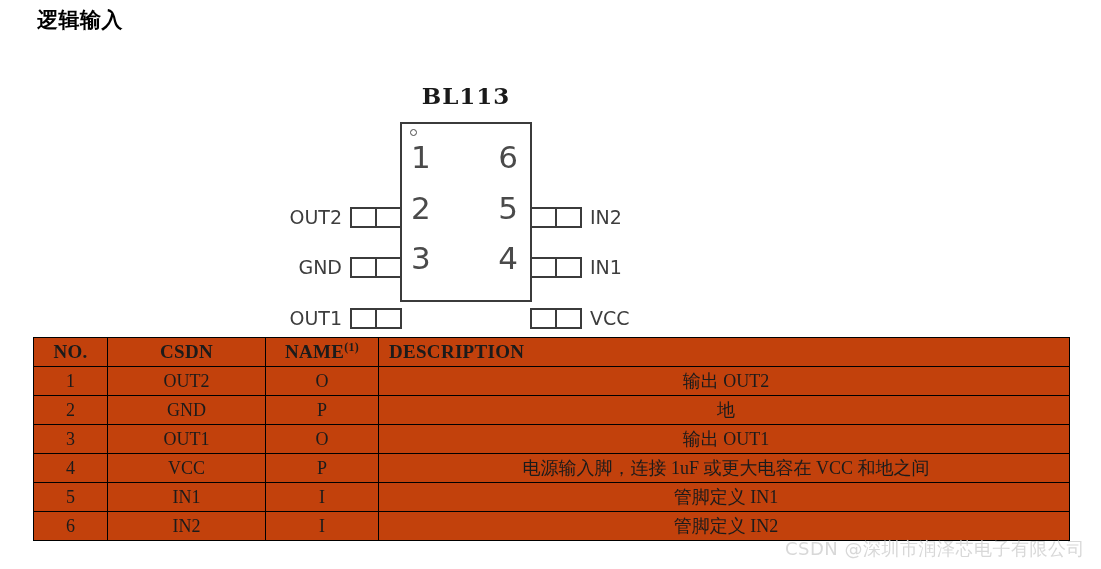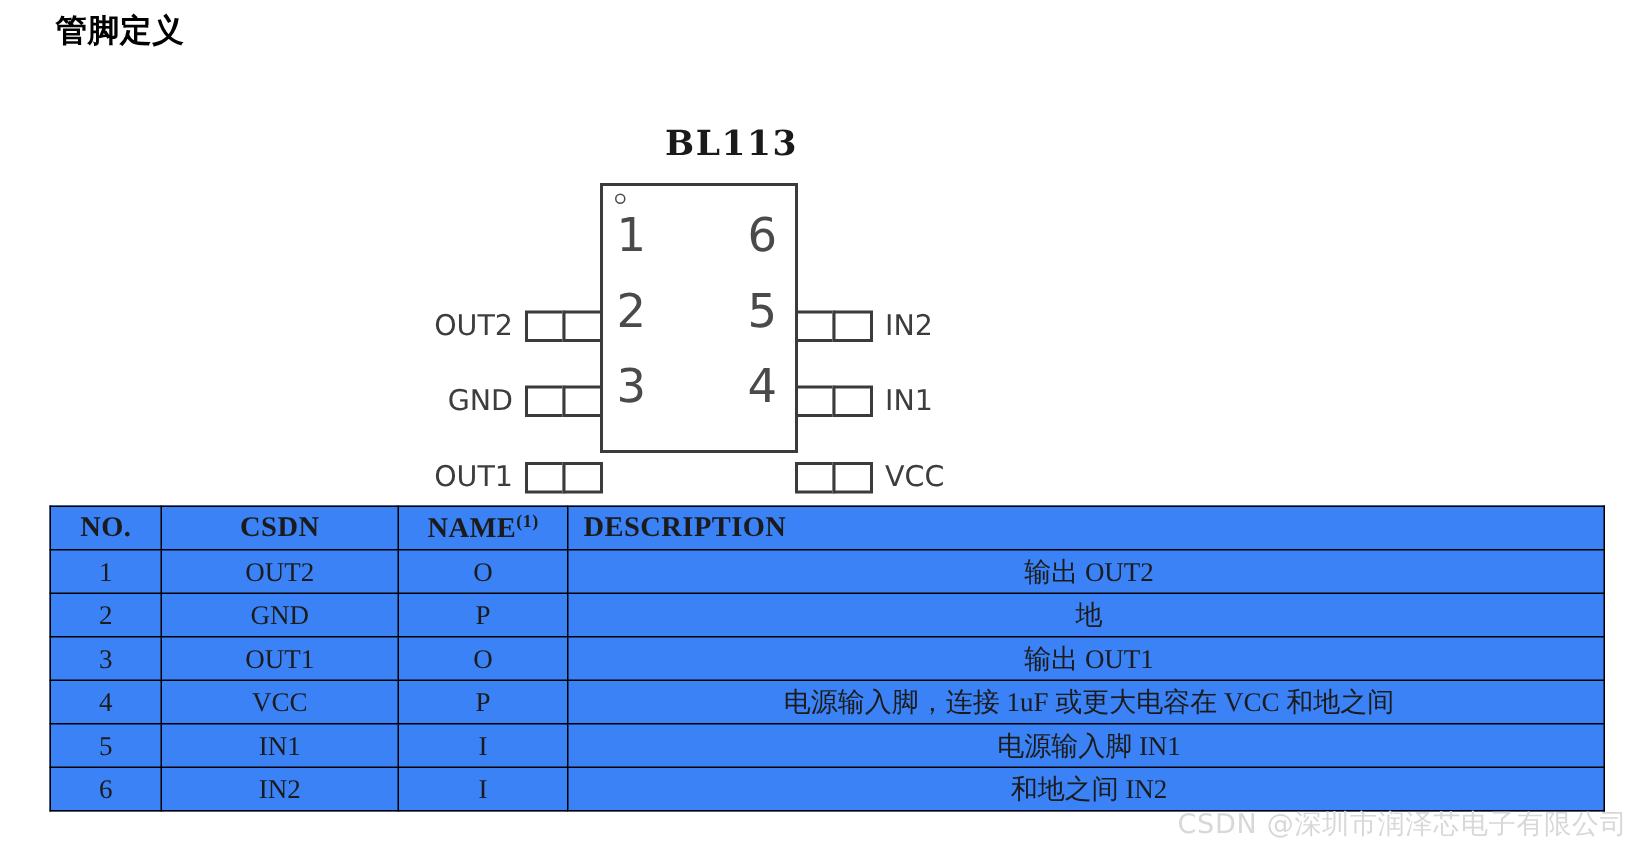--- a/index.html
+++ b/index.html
@@ -35,21 +35,21 @@
     left: 0;
     top: 70px;
     width: 1101px;
     height: 250px;
   }
   #chip-name {
     position: absolute;
     left: 400px;
     top: 12px;
     width: 132px;
-    text-align: right;
+    text-align: center;
     font-family: "DejaVu Serif", "Liberation Serif", serif;
     font-weight: bold;
     font-size: 23px;
     letter-spacing: 1px;
     color: #1a1a1a;
   }
   #chip-body {
     position: absolute;
     left: 400px;
     top: 52px;
@@ -113,21 +113,21 @@
   #pin-table {
     position: absolute;
     left: 33px;
     top: 337px;
     width: 1037px;
     border-collapse: collapse;
     table-layout: fixed;
     font-family: "Liberation Serif", "DejaVu Serif", serif;
     font-size: 18px;
     color: #1b1b1b;
-    background: #3b82f6;
+    background: #c2410c;
     padding-left: 24px;
   }
   #pin-table td, #pin-table th {
     border: 1.6px solid #000;
     height: 29px;
     padding: 0 6px;
     box-sizing: border-box;
     vertical-align: middle;
   }
   #pin-table thead th {
@@ -151,21 +151,21 @@
     font-family: "DejaVu Sans", "Liberation Sans", sans-serif;
     font-size: 18px;
     color: #d8d8d8;
     white-space: nowrap;
     letter-spacing: 0.5px;
   }
 </style>
 </head>
 <body>
 
-<div id="page-title">管脚定义</div>
+<div id="page-title">逻辑输入</div>
 
 <div id="chip-diagram">
 
   <div id="chip-name">BL113</div>
 
   <div class="lead left" style="top:137px">
     <span class="seg"></span>
     <span class="seg"></span>
   </div>
   <div class="lead left" style="top:187px">
@@ -246,24 +246,24 @@
     <tr>
       <td class="col-no">4</td>
       <td class="col-name">VCC</td>
       <td class="col-type">P</td>
       <td class="col-desc">电源输入脚，连接 1uF 或更大电容在 VCC 和地之间</td>
     </tr>
     <tr>
       <td class="col-no">5</td>
       <td class="col-name">IN1</td>
       <td class="col-type">I</td>
-      <td class="col-desc">电源输入脚 IN1</td>
+      <td class="col-desc">管脚定义 IN1</td>
     </tr>
     <tr>
       <td class="col-no">6</td>
       <td class="col-name">IN2</td>
       <td class="col-type">I</td>
-      <td class="col-desc">和地之间 IN2</td>
+      <td class="col-desc">管脚定义 IN2</td>
     </tr>
   </tbody>
 </table>
 
 <div id="watermark">CSDN @深圳市润泽芯电子有限公司</div>
 
 </body></html>

